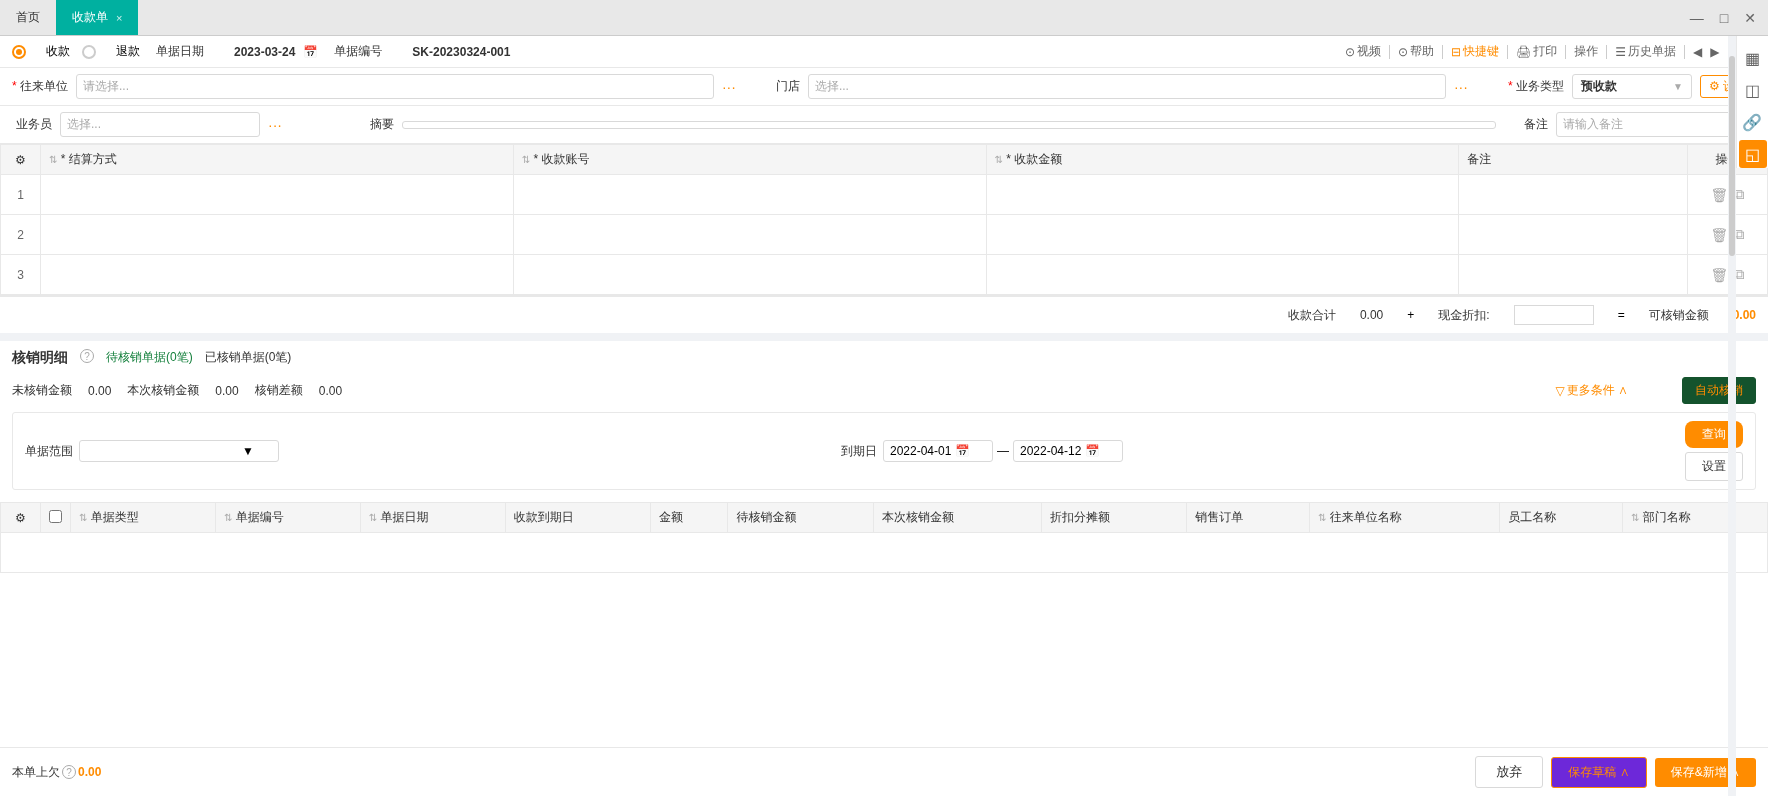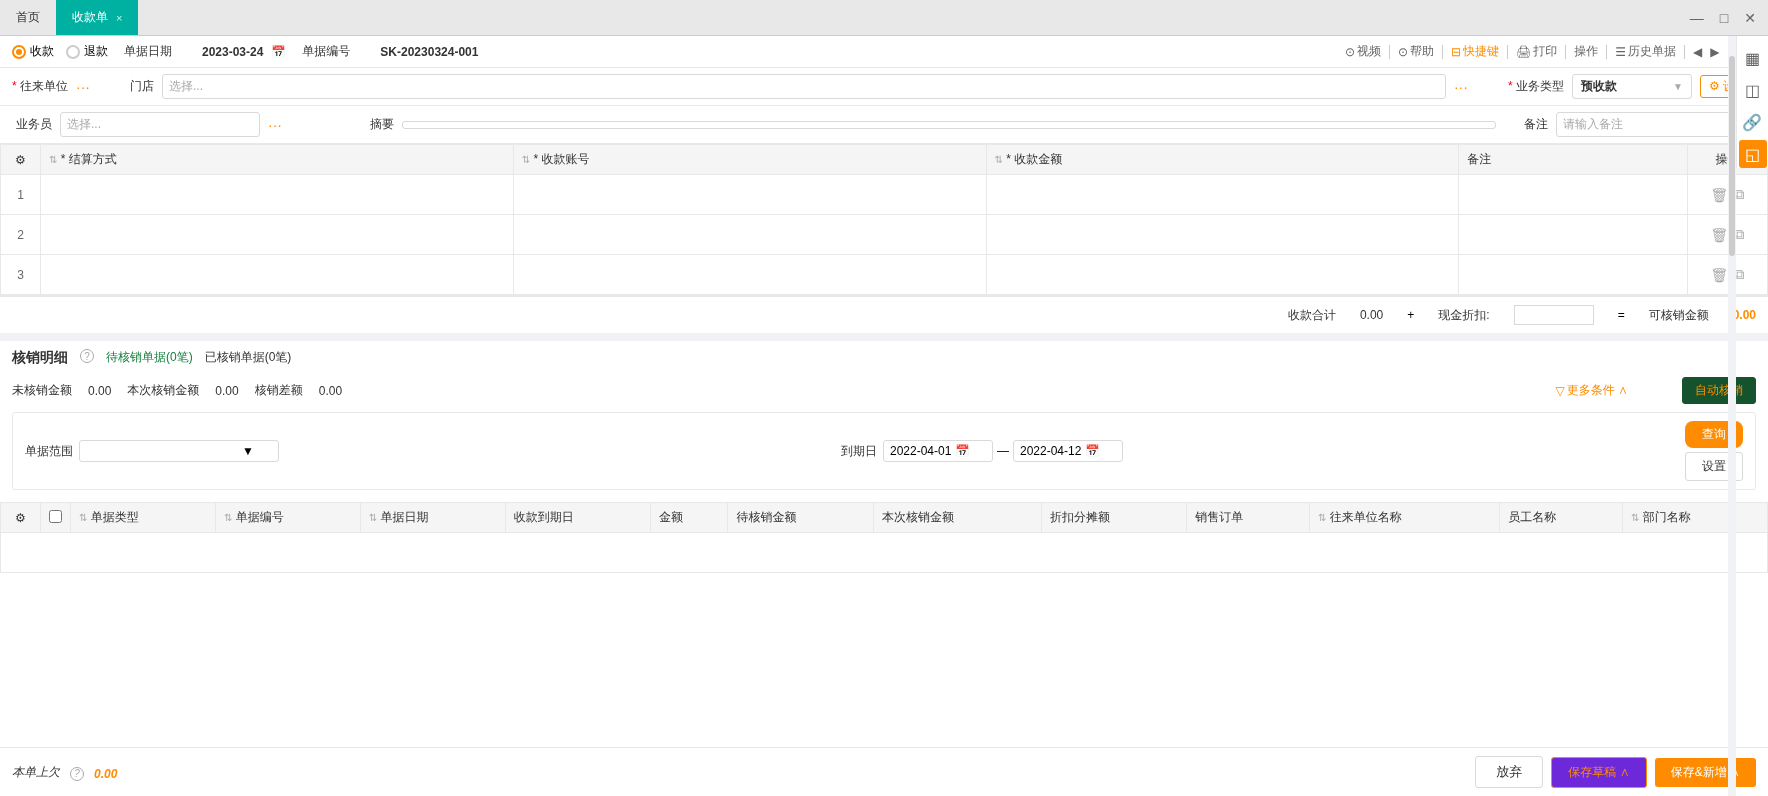--- a/index.html
+++ b/index.html
@@ -20,21 +20,21 @@
     .window-btn { cursor: pointer; font-size: 14px; padding: 0 4px; }
 
     
     .main-content { background: #fff; height: calc(796px - 36px); overflow: hidden; display: flex; flex-direction: column; }
 
     
     .toolbar-row {
       display: flex; align-items: center; padding: 6px 12px; border-bottom: 1px solid #e8e8e8; gap: 16px; background: #fff;
     }
     .radio-group { display: flex; align-items: center; gap: 12px; }
-    .radio-item { display: flex; align-items: center; gap: 4px; cursor: pointer; }
+    .radio-item { display: flex; align-items: center; gap: 20px; cursor: pointer; }
     .radio-dot { width: 14px; height: 14px; border-radius: 50%; border: 2px solid #ccc; display: flex; align-items: center; justify-content: center; }
     .radio-dot.active { border-color: #ff8c00; }
     .radio-dot.active::after { content: ''; width: 6px; height: 6px; border-radius: 50%; background: #ff8c00; }
     .doc-info { display: flex; align-items: center; gap: 8px; color: #333; }
     .doc-date { font-weight: bold; margin-left: 22px; }
     .cal-icon { color: #ff8c00; cursor: pointer; }
     .toolbar-right { margin-left: auto; display: flex; align-items: center; gap: 8px; color: #666; font-size: 12px; }
     .toolbar-right span { cursor: pointer; display: flex; align-items: center; gap: 2px; }
     .toolbar-right .icon-btn { color: #ff8c00; }
     .divider-v { width: 1px; height: 14px; background: #ccc; }
@@ -105,21 +105,21 @@
 
     
     .bottom-table-wrap { flex: 1; overflow: auto; }
     .bottom-table th { background: #f5f5f5; border: 1px solid #e8e8e8; padding: 6px 8px; font-weight: normal; color: #333; white-space: nowrap; }
     .bottom-table td { border: 1px solid #e8e8e8; padding: 4px 8px; height: 36px; }
 
     
     .action-bar {
       display: flex; align-items: center; padding: 8px 12px; border-top: 1px solid #e8e8e8; background: #fff;
     }
-    .bottom-amount { display: flex; align-items: flex-end; gap: 10px; color: #333; font-size: 13px; font-style: italic; }
+    .bottom-amount { display: flex; align-items: center; gap: 2px; color: #333; font-size: 13px; }
     .amount-val { color: #ff8c00; font-weight: bold; }
     .action-btns { margin-left: auto; display: flex; align-items: center; gap: 8px; }
     .btn-discard { border: 1px solid #d9d9d9; background: #fff; color: #333; padding: 6px 20px; border-radius: 3px; cursor: pointer; font-size: 13px; }
     .btn-draft { border: 1px solid #ff8c00; background: #6d28d9; color: #ff8c00; padding: 6px 16px; border-radius: 3px; cursor: pointer; font-size: 13px; display: flex; align-items: flex-end; gap: 4px; }
     .btn-save { background: #ff8c00; color: #fff; border: none; padding: 6px 16px; border-radius: 3px; cursor: pointer; font-size: 13px; display: flex; align-items: center; gap: 4px; }
 
     
     .right-sidebar {
       position: fixed; right: 0; top: 36px; width: 32px; background: #fff; border-left: 1px solid #e8e8e8;
       display: flex; flex-direction: column; align-items: center; padding-top: 8px; gap: 4px;
@@ -207,20 +207,23 @@
       <div class="divider-v"></div>
       <span>◀</span>
       <span>▶</span>
       <span>≡</span>
       <span style="color:#ff8c00; font-size:16px;">⊞</span>
     </div>
   </div>
 
   <div class="form-row">
     <span class="field-required field-label">往来单位</span>
+    <div class="field-input wide">
+      <span style="color:#aaa">请选择...</span>
+    </div>
     <span class="more-btn">···</span>
 
     <span class="field-label" style="margin-left:32px;">门店</span>
     <div class="field-input wide">
       <span style="color:#aaa">选择...</span>
     </div>
     <span class="more-btn">···</span>
 
     <span class="field-required field-label" style="margin-left:32px;">业务类型</span>
     <div class="field-select" style="display:flex;align-items:center;gap:6px;border:1px solid #d9d9d9;padding:3px 8px;border-radius:3px;min-width:120px;justify-content:space-between;">

